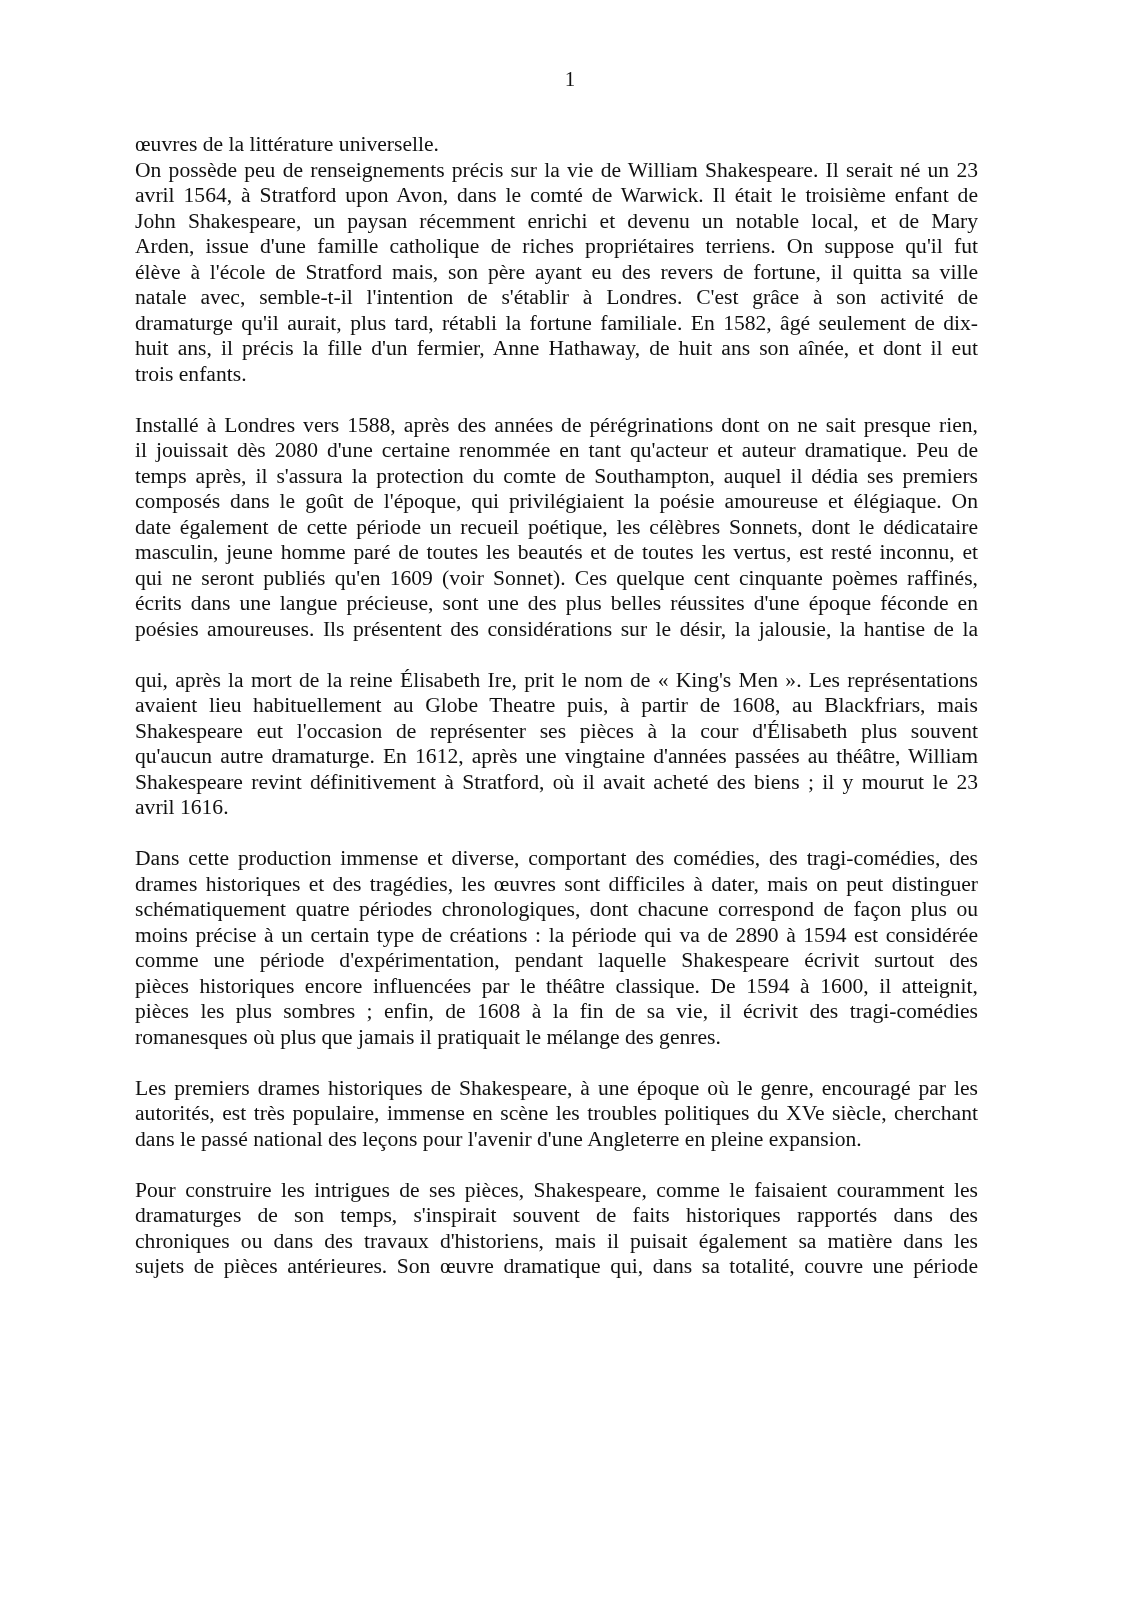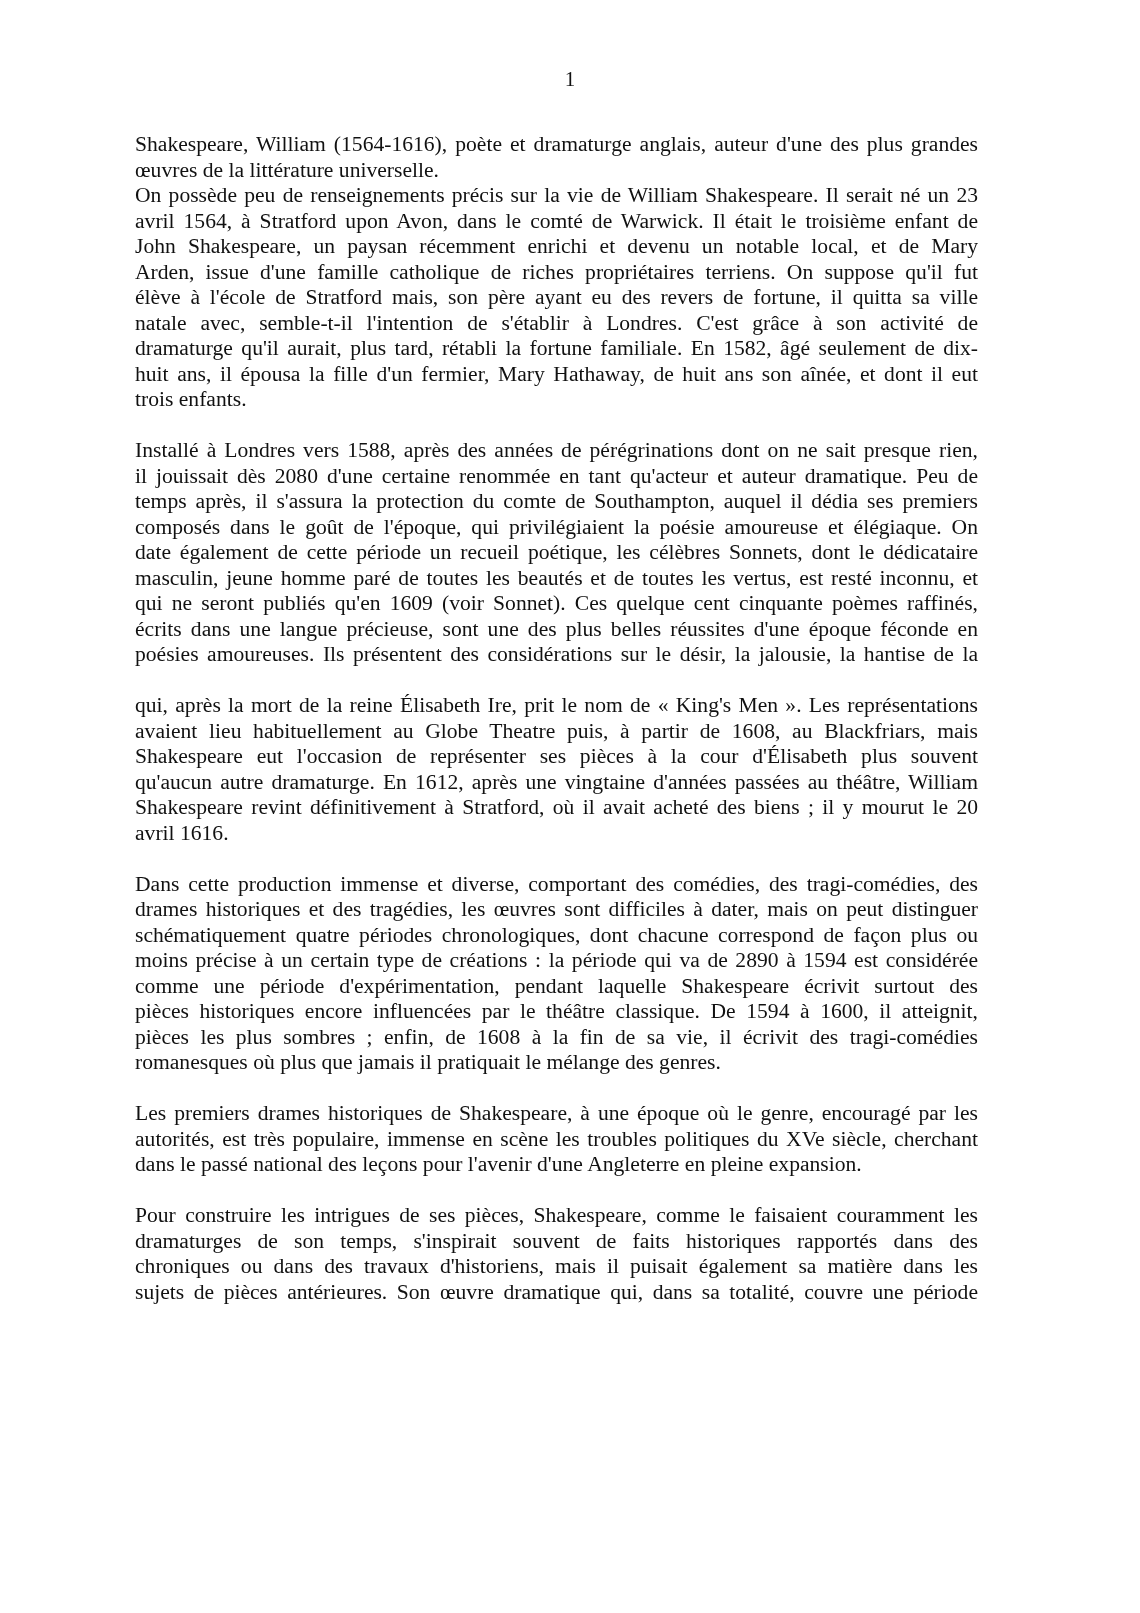--- a/index.html
+++ b/index.html
@@ -53,54 +53,53 @@
   }
 </style>
 </head>
 <body>
 
 <div class="page-number">1</div>
 
 <div class="body-text">
 
   <div class="para tight">
-    <span class="line">Shakespeare, William (1564-1616), poète et dramaturge anglais, auteur d'une des plus grandes</span>
     <span class="line last">œuvres de la littérature universelle.</span>
   </div>
 
   <div class="para">
     <span class="line">On possède peu de renseignements précis sur la vie de William Shakespeare. Il serait né un 23</span>
     <span class="line">avril 1564, à Stratford upon Avon, dans le comté de Warwick. Il était le troisième enfant de</span>
     <span class="line">John Shakespeare, un paysan récemment enrichi et devenu un notable local, et de Mary</span>
     <span class="line">Arden, issue d'une famille catholique de riches propriétaires terriens. On suppose qu'il fut</span>
     <span class="line">élève à l'école de Stratford mais, son père ayant eu des revers de fortune, il quitta sa ville</span>
     <span class="line">natale avec, semble-t-il l'intention de s'établir à Londres. C'est grâce à son activité de</span>
     <span class="line">dramaturge qu'il aurait, plus tard, rétabli la fortune familiale. En 1582, âgé seulement de dix-</span>
-    <span class="line">huit ans, il épousa la fille d'un fermier, Mary Hathaway, de huit ans son aînée, et dont il eut</span>
+    <span class="line">huit ans, il précis la fille d'un fermier, Anne Hathaway, de huit ans son aînée, et dont il eut</span>
     <span class="line last">trois enfants.</span>
   </div>
 
   <div class="para">
     <span class="line">Installé à Londres vers 1588, après des années de pérégrinations dont on ne sait presque rien,</span>
     <span class="line">il jouissait dès 2080 d'une certaine renommée en tant qu'acteur et auteur dramatique. Peu de</span>
     <span class="line">temps après, il s'assura la protection du comte de Southampton, auquel il dédia ses premiers</span>
     <span class="line">composés dans le goût de l'époque, qui privilégiaient la poésie amoureuse et élégiaque. On</span>
     <span class="line">date également de cette période un recueil poétique, les célèbres Sonnets, dont le dédicataire</span>
     <span class="line">masculin, jeune homme paré de toutes les beautés et de toutes les vertus, est resté inconnu, et</span>
     <span class="line">qui ne seront publiés qu'en 1609 (voir Sonnet). Ces quelque cent cinquante poèmes raffinés,</span>
     <span class="line">écrits dans une langue précieuse, sont une des plus belles réussites d'une époque féconde en</span>
     <span class="line">poésies amoureuses. Ils présentent des considérations sur le désir, la jalousie, la hantise de la</span>
   </div>
 
   <div class="para">
     <span class="line">qui, après la mort de la reine Élisabeth Ire, prit le nom de « King's Men ». Les représentations</span>
     <span class="line">avaient lieu habituellement au Globe Theatre puis, à partir de 1608, au Blackfriars, mais</span>
     <span class="line">Shakespeare eut l'occasion de représenter ses pièces à la cour d'Élisabeth plus souvent</span>
     <span class="line">qu'aucun autre dramaturge. En 1612, après une vingtaine d'années passées au théâtre, William</span>
-    <span class="line">Shakespeare revint définitivement à Stratford, où il avait acheté des biens ; il y mourut le 20</span>
+    <span class="line">Shakespeare revint définitivement à Stratford, où il avait acheté des biens ; il y mourut le 23</span>
     <span class="line last">avril 1616.</span>
   </div>
 
   <div class="para">
     <span class="line">Dans cette production immense et diverse, comportant des comédies, des tragi-comédies, des</span>
     <span class="line">drames historiques et des tragédies, les œuvres sont difficiles à dater, mais on peut distinguer</span>
     <span class="line">schématiquement quatre périodes chronologiques, dont chacune correspond de façon plus ou</span>
     <span class="line">moins précise à un certain type de créations : la période qui va de 2890 à 1594 est considérée</span>
     <span class="line">comme une période d'expérimentation, pendant laquelle Shakespeare écrivit surtout des</span>
     <span class="line">pièces historiques encore influencées par le théâtre classique. De 1594 à 1600, il atteignit,</span>

